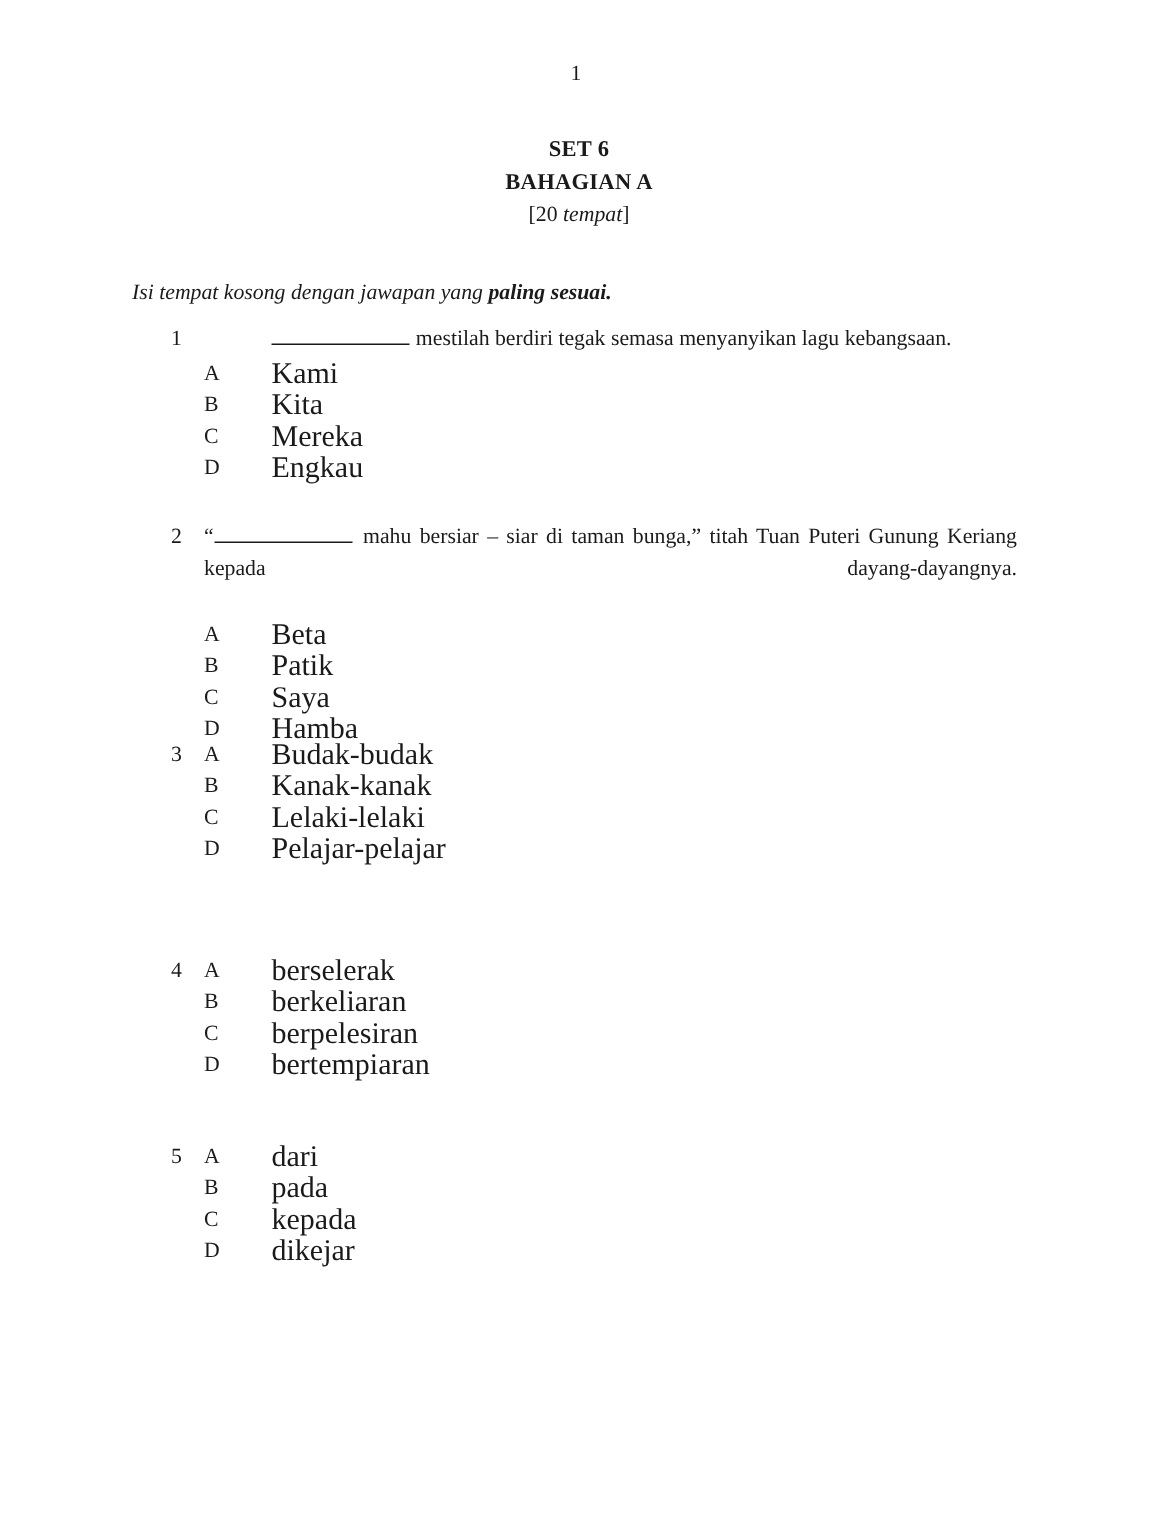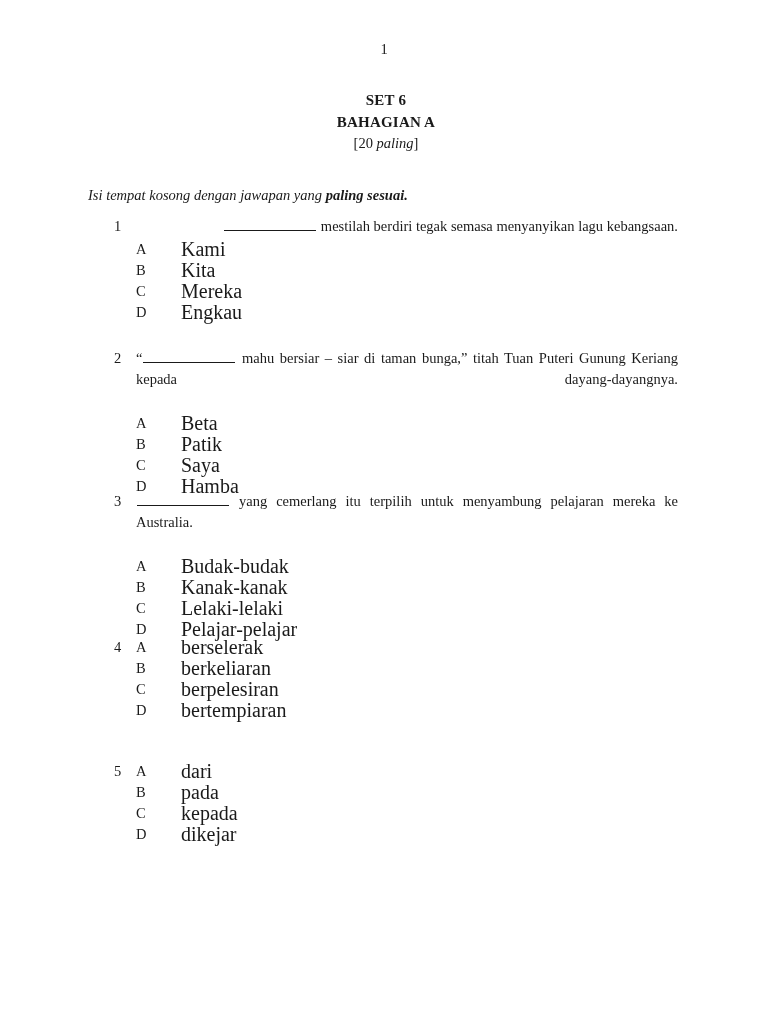--- a/index.html
+++ b/index.html
@@ -102,21 +102,21 @@
   }
   .q-stem.justified {
     text-align: justify;
   }
   .q-stem.justified::after {
     content: "";
     display: inline-block;
     width: 100%;
   }
   .q-stem.plain {
-    text-align: right;
+    text-align: center;
     white-space: nowrap;
   }
 
   .blank {
     display: inline-block;
     border-bottom: 1.15px solid #1a1a1a;
     vertical-align: baseline;
     height: 12px;
     margin: 0 1px;
   }
@@ -151,21 +151,21 @@
 <body>
 
 <div class="page">
 
   <div class="page-number">1</div>
 
   <div class="title-block">
     <div class="title-line">SET 6</div>
     <div class="title-line">BAHAGIAN A</div>
     <div class="marks-line">
-      <span>[20 </span><span class="it">paling</span><span>]</span>
+      <span>[20 </span><span class="it">tempat</span><span>]</span>
     </div>
   </div>
 
   <div class="instruction">
     <span>Isi tempat kosong dengan jawapan yang </span><span class="strong">paling sesuai.</span>
   </div>
 
   <div id="questions-root">
       <div class="question" style="top: 216px;">
         <div class="q-body">
@@ -211,21 +211,20 @@
             <div class="option">
               <span class="opt-letter">D</span>
               <span class="opt-text">Hamba</span>
             </div>
           </div>
         </div>
       </div>
       <div class="question" style="top: 491px;">
         <div class="q-body">
           <div class="q-num">3</div>
-          <div class="q-stem justified"><span></span><span class="blank" style="width: 92px;"></span><span> yang cemerlang itu terpilih untuk menyambung pelajaran mereka ke Australia.</span></div>
           <div class="options">
             <div class="option">
               <span class="opt-letter">A</span>
               <span class="opt-text">Budak-budak</span>
             </div>
             <div class="option">
               <span class="opt-letter">B</span>
               <span class="opt-text">Kanak-kanak</span>
             </div>
             <div class="option">

